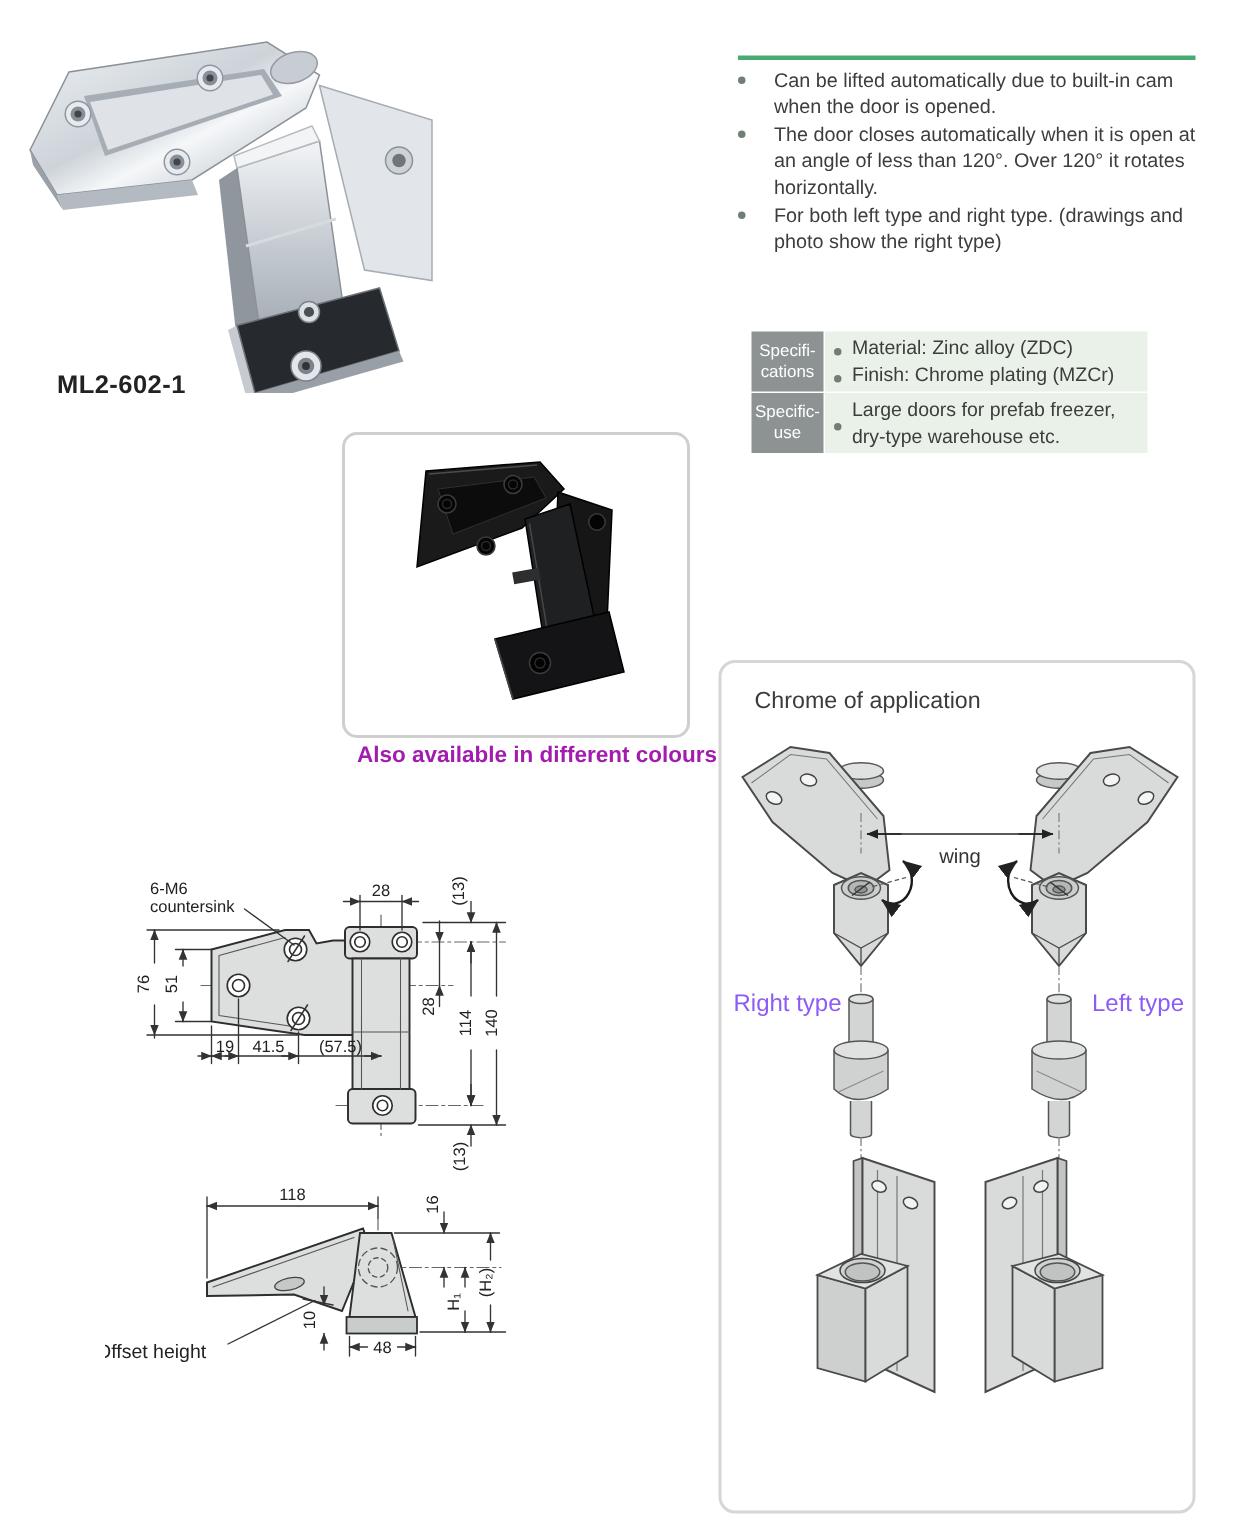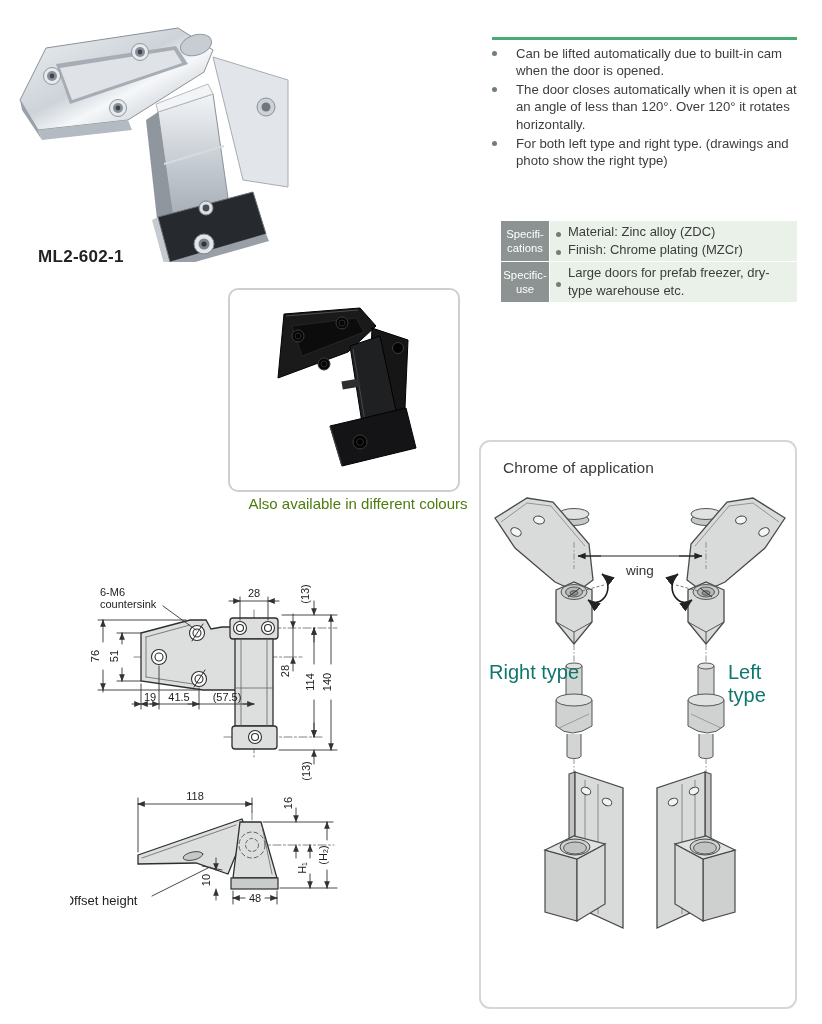--- a/index.html
+++ b/index.html
@@ -5,38 +5,38 @@
   html,body{margin:0;padding:0;background:#fff;}
   .page{position:relative;width:822px;height:1024px;background:#ffffff;
         font-family:"Liberation Sans",sans-serif;color:#3a3a3a;overflow:hidden;}
   .abs{position:absolute;}
   
   .accent-line{position:absolute;left:492px;top:37px;width:305px;height:3px;background:#4aaa75;}
   .features{position:absolute;left:492px;top:45px;width:312px;}
   .feat-item{display:flex;font-size:13.2px;line-height:1.3;color:#3d3d3d;margin-bottom:2px;gap:12px;}
   .dot{flex:none;width:5px;height:5px;border-radius:50%;background:#6f7f73;margin:6px 7px 0 0;}
   
-  .spec{position:absolute;left:501px;top:221px;width:296px;display:grid;
+  .spec{position:absolute;left:501px;top:221px;width:264px;display:grid;
         grid-template-columns:48px 1fr;row-gap:1px;column-gap:1px;font-size:13px;}
   .spec-label{background:#8d9392;color:#ffffff;font-size:11.3px;line-height:1.25;
         display:flex;flex-direction:column;align-items:center;justify-content:center;text-align:center;padding:2px 0;}
   .spec-content{background:#e9f1e9;padding:2px 6px 3px 6px;color:#3d3d3d;}
   .spec-item{display:flex;line-height:1.35;align-items:center;}
   .spec-item .dot{margin-top:6px;}
   
   .model{position:absolute;left:38px;top:247px;font-size:17px;font-weight:bold;color:#222;letter-spacing:.3px;}
   .variant-box{position:absolute;left:228px;top:288px;width:232px;height:204px;border:2px solid #cfcfcf;
         border-radius:10px;background:#fff;box-sizing:border-box;}
   .variant-caption{position:absolute;left:226px;top:495px;width:264px;text-align:center;
-        font-size:15px;font-weight:normal;color:#4d7c0f;}
+        font-size:15px;font-weight:bold;color:#a21caf;}
   
   .app-box{position:absolute;left:479px;top:440px;width:318px;height:569px;border:2px solid #d6d6d6;
         border-radius:11px;background:#fff;box-sizing:border-box;}
   .app-title{position:absolute;left:22px;top:17px;font-size:15.5px;color:#3b3b3b;}
-  .type-label{position:absolute;top:219px;font-size:20px;color:#0f766e;}
+  .type-label{position:absolute;top:219px;font-size:16px;color:#8b5cf6;}
   .app-note{position:absolute;left:13px;top:531px;width:294px;font-size:12.6px;line-height:1.25;color:#333;}
   svg text{font-family:"Liberation Sans",sans-serif;}
 </style>
 </head>
 <body>
 
 <div class="page">
 
   <svg class="abs" style="left:8px;top:12px" width="285" height="250" viewBox="0 0 285 250">
     <defs>

